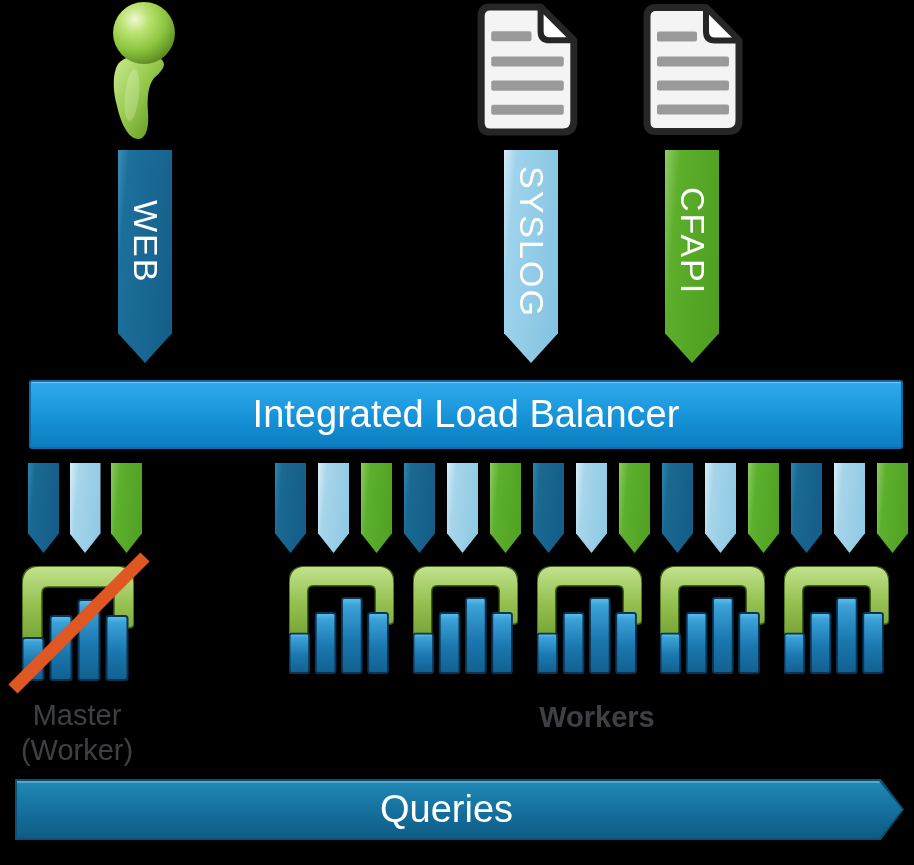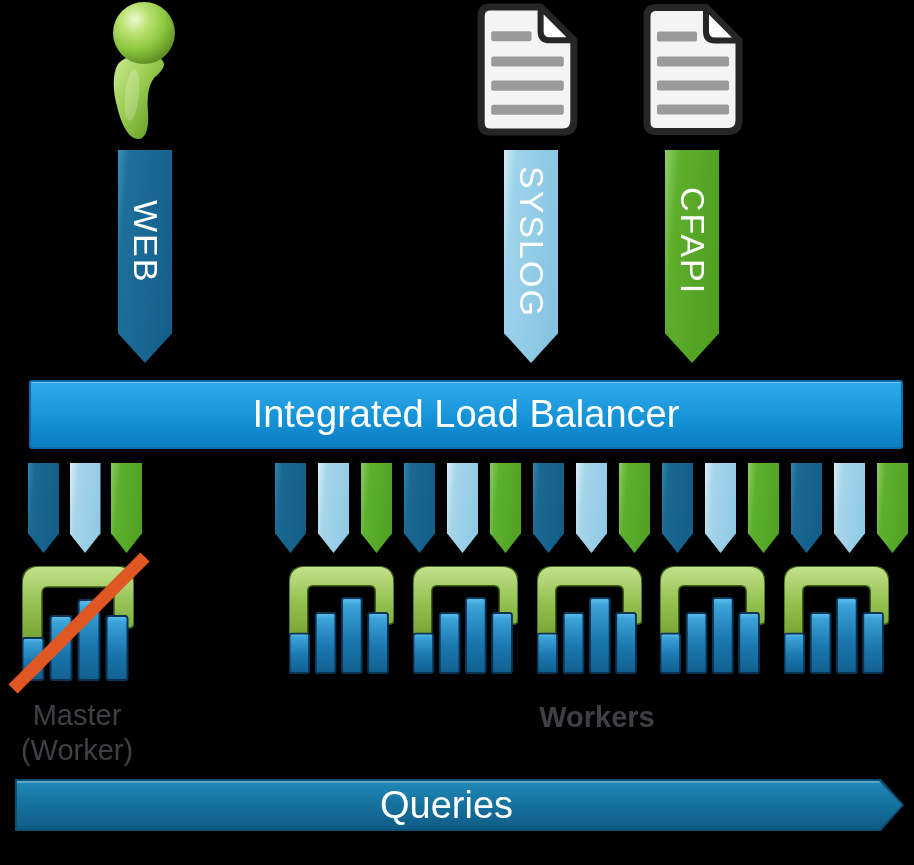--- a/index.html
+++ b/index.html
@@ -49,21 +49,21 @@
   
   #workers-row{left:289px;top:566px;width:600px;height:116px;display:flex;justify-content:space-between;}
   .node-icon{display:block;}
 
   
   .gray-label{color:#3e4043;font-size:29px;line-height:35px;text-align:center;}
   #label-master{left:-8px;top:698px;width:170px;}
   #label-workers{left:497px;top:700px;width:200px;font-weight:bold;}
 
   
-  #queries{left:15px;top:779px;width:889px;height:52px;background:#0c5076;
+  #queries{left:15px;top:779px;width:889px;height:61px;background:#0c5076;
     clip-path:polygon(0 0,97.4% 0,100% 50%,97.4% 100%,0 100%);}
   #queries .inner{
     position:absolute;left:2px;top:2px;right:2px;bottom:2px;
     clip-path:polygon(0 0,97.4% 0,100% 50%,97.4% 100%,0 100%);
     background:linear-gradient(180deg,#2189b7 0%,#15719e 50%,#0f5c85 100%);
     box-shadow:inset 0 2px 0 rgba(255,255,255,.25);
   }
   #queries .lbl{
     position:absolute;left:0;right:26px;top:0;bottom:0;
     display:flex;align-items:center;justify-content:center;

